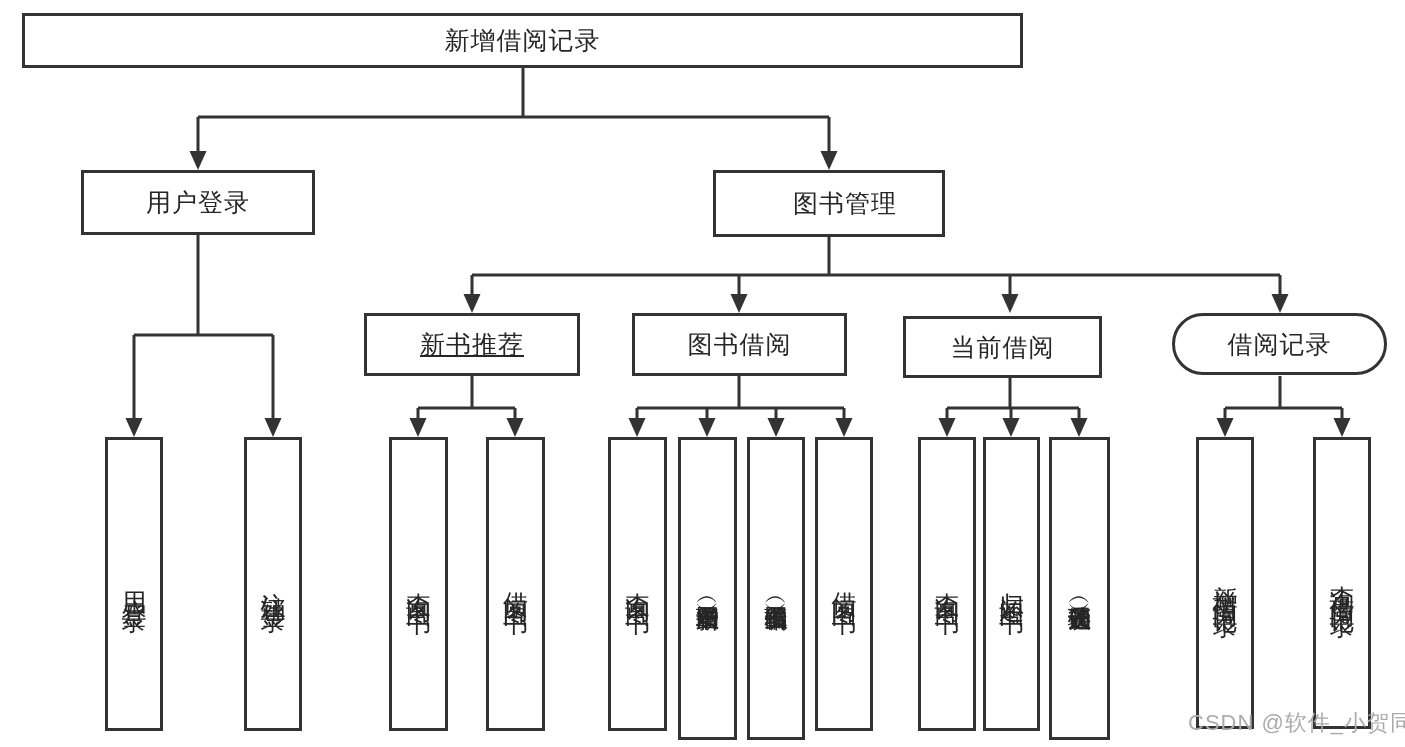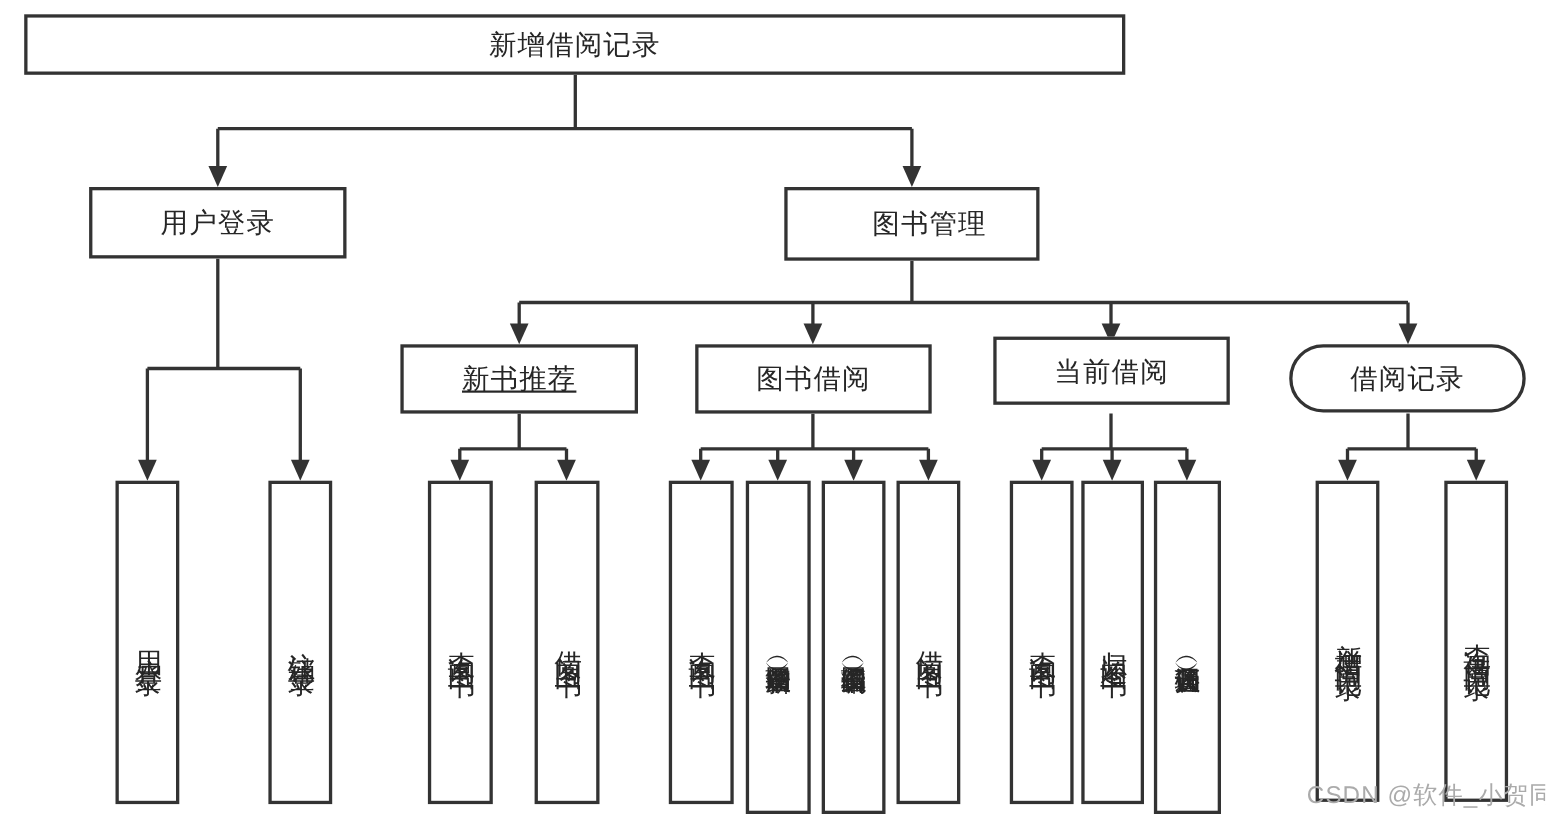--- a/index.html
+++ b/index.html
@@ -35,21 +35,21 @@
     letter-spacing: 1px;
   }
   
   .n-root { left: 22px;  top: 13px;  width: 1001px; height: 55px; }
   
   .n-l2a  { left: 81px;  top: 170px; width: 234px;  height: 65px; }
   .n-l2b  { left: 713px; top: 170px; width: 232px;  height: 67px; padding-left: 32px; }
   
   .n-l3a  { left: 364px;  top: 313px; width: 216px; height: 63px; text-decoration: underline; }
   .n-l3b  { left: 632px;  top: 313px; width: 215px; height: 63px; }
-  .n-l3c  { left: 903px;  top: 306px; width: 215px; height: 62px; }
+  .n-l3c  { left: 903px;  top: 316px; width: 199px; height: 62px; }
   .n-l3d  { left: 1172px; top: 313px; width: 215px; height: 62px; border-radius: 31px; }
   
   .leaf { top: 437px; width: 58px; height: 294px; }
   .leaf span {
     writing-mode: vertical-rl;
     text-orientation: mixed;
     letter-spacing: 6px;
     font-size: 25px;
     line-height: 1;
   }

